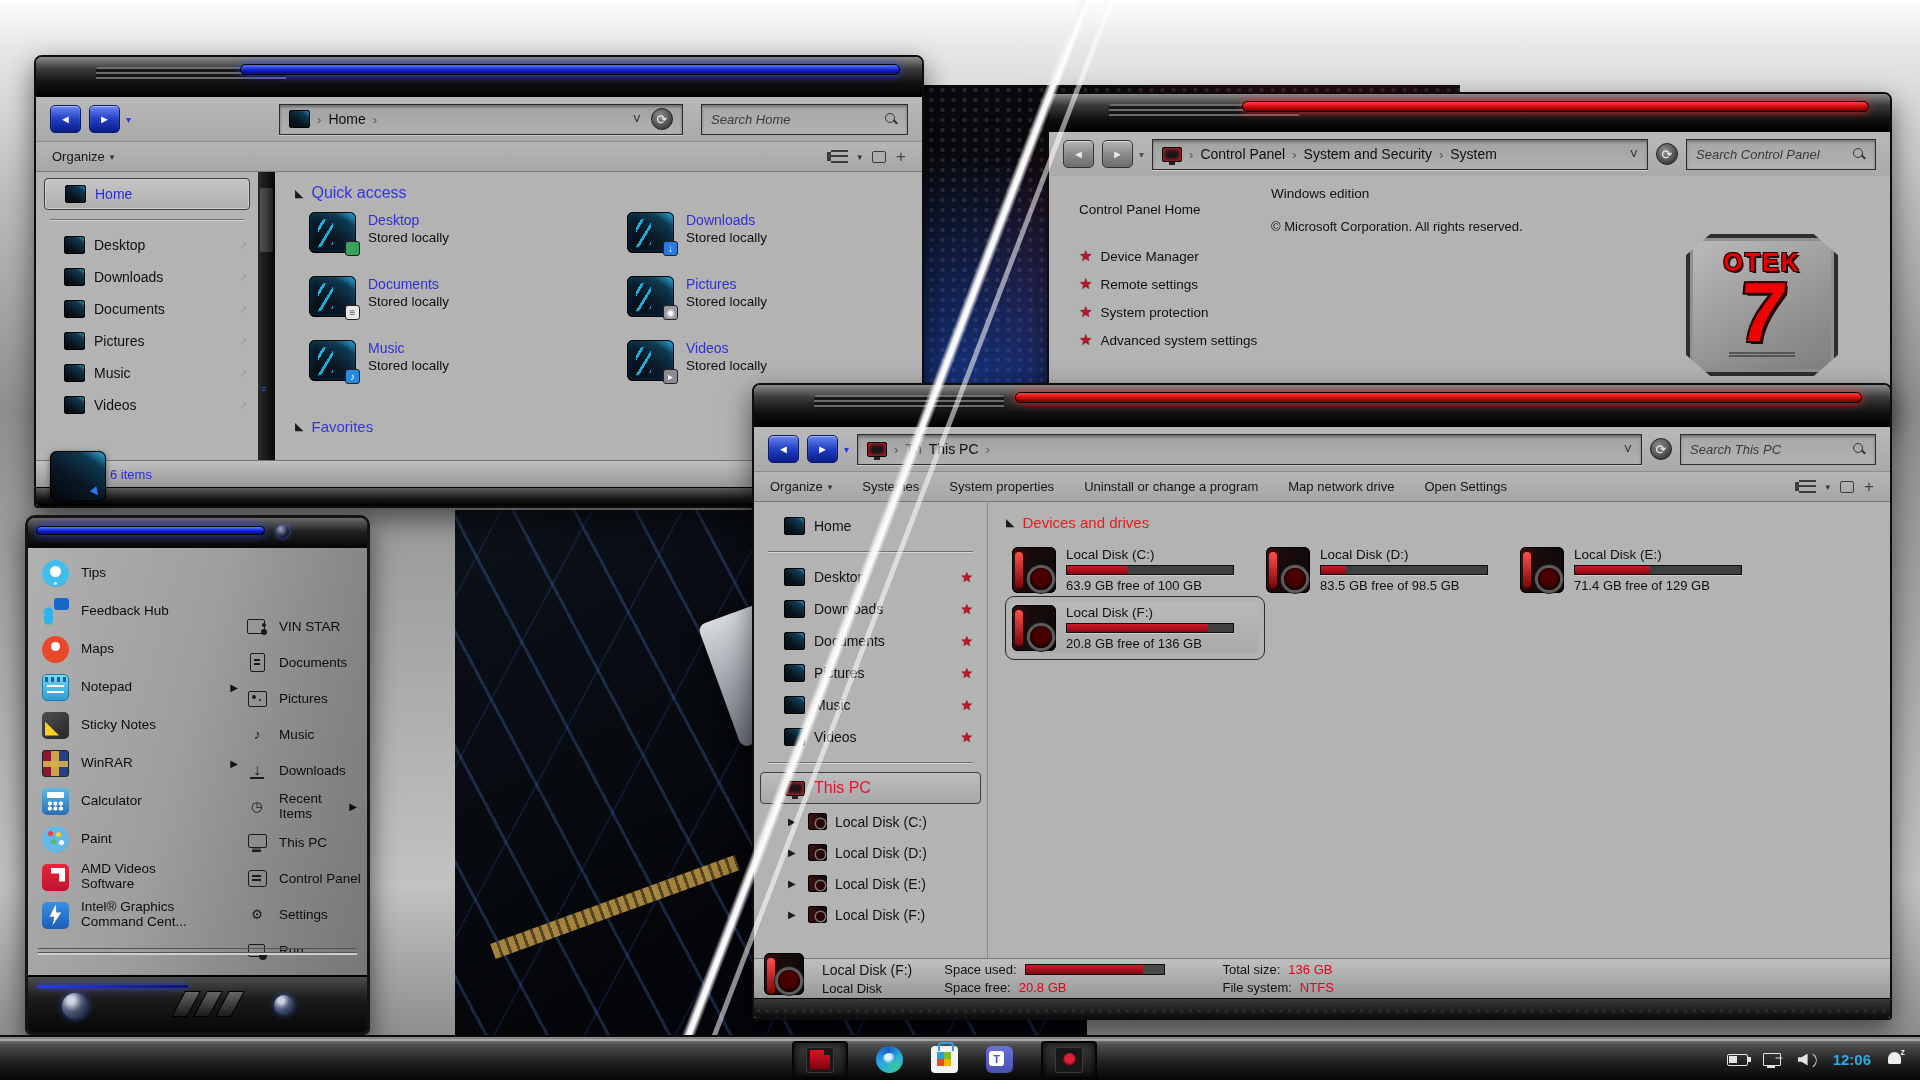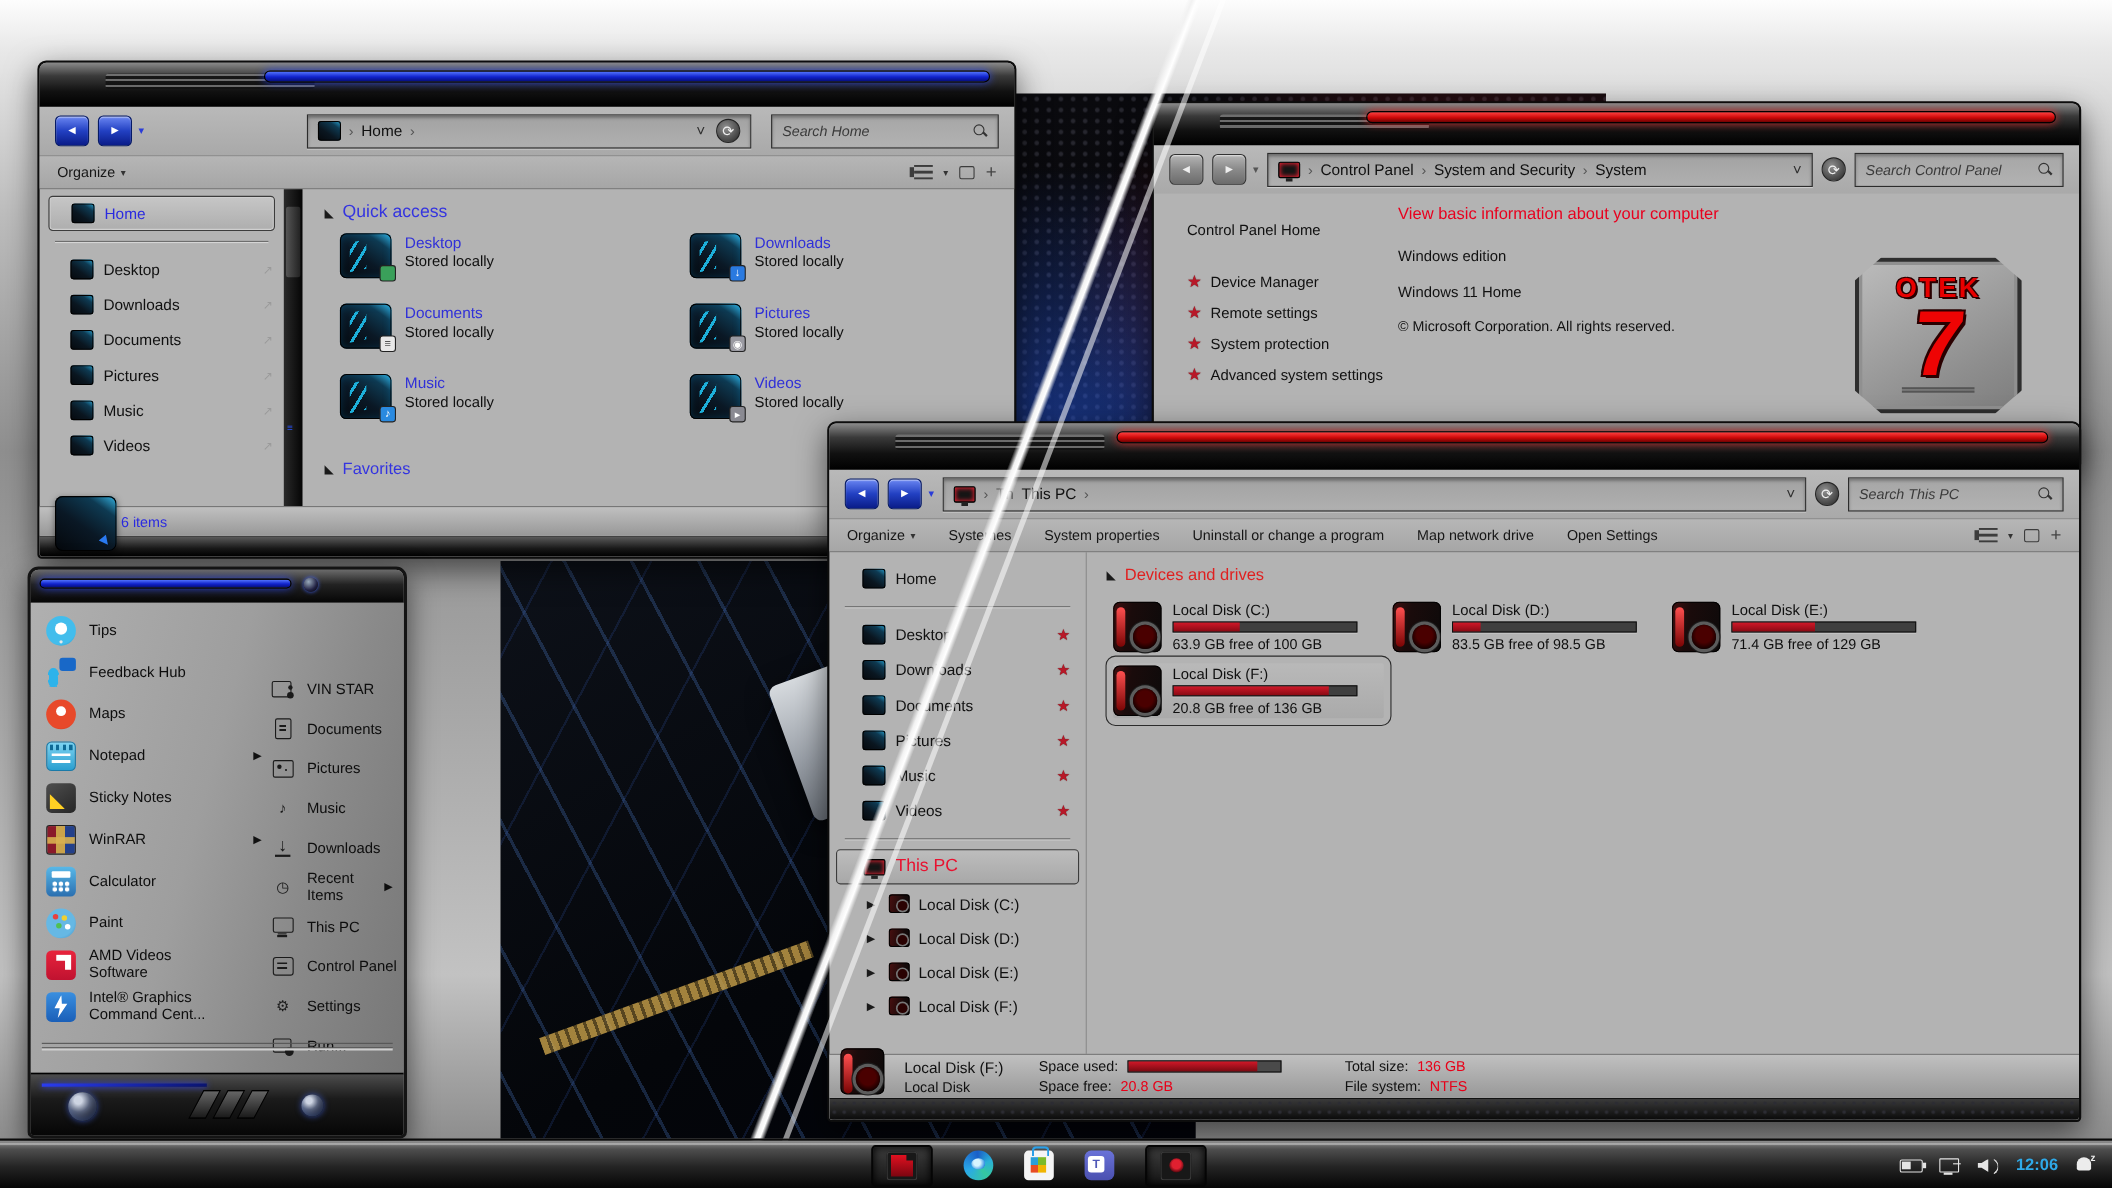--- a/index.html
+++ b/index.html
@@ -552,23 +552,21 @@
         <div class="cpl-link">
           <span class="star">★</span>
           <span>System protection</span>
         </div>
         <div class="cpl-link">
           <span class="star">★</span>
           <span>Advanced system settings</span>
         </div>
       </aside>
       <div class="cpl-main">
-        <div class="cpl-head">View basic information about your computer</div>
         <div class="cpl-lbl">Windows edition</div>
-        <div class="cpl-edition">Windows 11 Home</div>
         <div class="cpl-copy">© Microsoft Corporation. All rights reserved.</div>
         <div class="otek">
           <div class="otek-brand">OTEK</div>
           <div class="otek-seven">7</div>
           <div class="otek-lines"></div>
         </div>
       </div>
     </div>
   </section>
 

